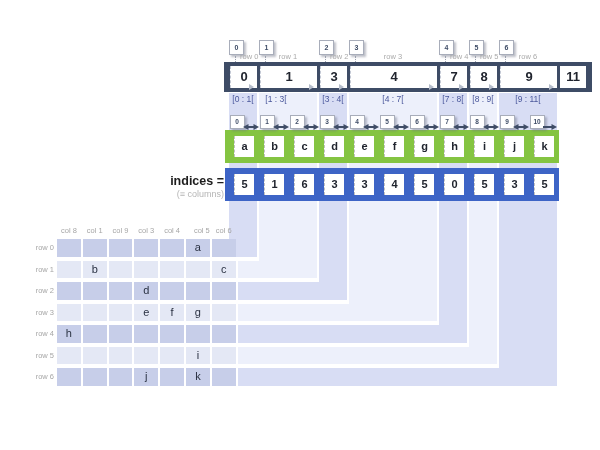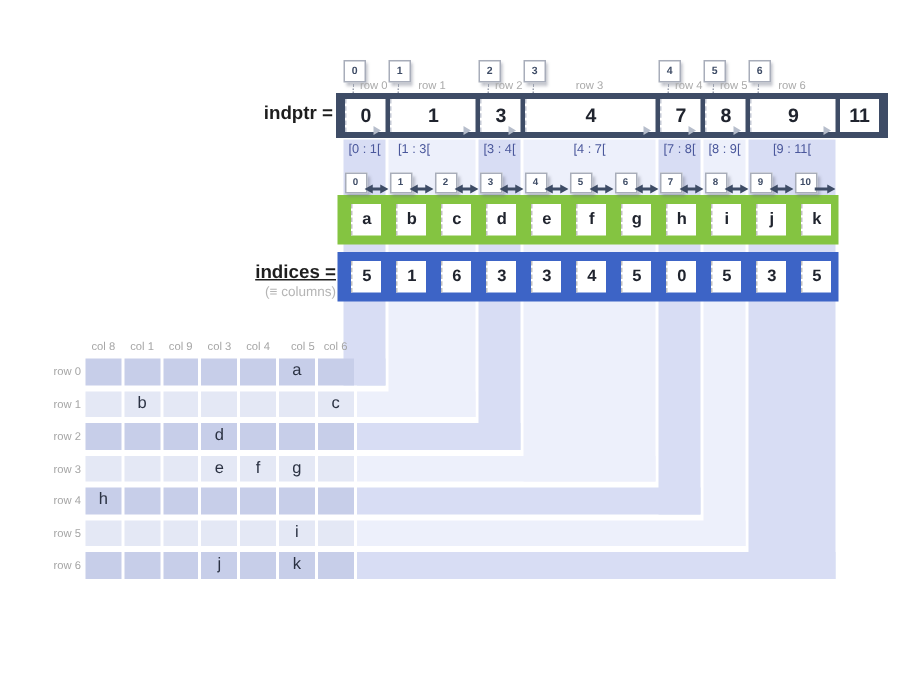--- a/index.html
+++ b/index.html
@@ -238,16 +238,15 @@
       <div style="position: absolute; left: 324px; top: 174px; width: 19px; height: 21px; background: rgb(255, 255, 255); border-left: 1px dashed rgb(192, 192, 192); font-size: 11px; font-weight: 600; color: rgb(32, 36, 46); text-align: center; line-height: 21px;">3</div>
       <div style="position: absolute; left: 354px; top: 174px; width: 19px; height: 21px; background: rgb(255, 255, 255); border-left: 1px dashed rgb(192, 192, 192); font-size: 11px; font-weight: 600; color: rgb(32, 36, 46); text-align: center; line-height: 21px;">3</div>
       <div style="position: absolute; left: 384px; top: 174px; width: 19px; height: 21px; background: rgb(255, 255, 255); border-left: 1px dashed rgb(192, 192, 192); font-size: 11px; font-weight: 600; color: rgb(32, 36, 46); text-align: center; line-height: 21px;">4</div>
       <div style="position: absolute; left: 414px; top: 174px; width: 19px; height: 21px; background: rgb(255, 255, 255); border-left: 1px dashed rgb(192, 192, 192); font-size: 11px; font-weight: 600; color: rgb(32, 36, 46); text-align: center; line-height: 21px;">5</div>
       <div style="position: absolute; left: 444px; top: 174px; width: 19px; height: 21px; background: rgb(255, 255, 255); border-left: 1px dashed rgb(192, 192, 192); font-size: 11px; font-weight: 600; color: rgb(32, 36, 46); text-align: center; line-height: 21px;">0</div>
       <div style="position: absolute; left: 474px; top: 174px; width: 19px; height: 21px; background: rgb(255, 255, 255); border-left: 1px dashed rgb(192, 192, 192); font-size: 11px; font-weight: 600; color: rgb(32, 36, 46); text-align: center; line-height: 21px;">5</div>
       <div style="position: absolute; left: 504px; top: 174px; width: 19px; height: 21px; background: rgb(255, 255, 255); border-left: 1px dashed rgb(192, 192, 192); font-size: 11px; font-weight: 600; color: rgb(32, 36, 46); text-align: center; line-height: 21px;">3</div>
       <div style="position: absolute; left: 534px; top: 174px; width: 19px; height: 21px; background: rgb(255, 255, 255); border-left: 1px dashed rgb(192, 192, 192); font-size: 11px; font-weight: 600; color: rgb(32, 36, 46); text-align: center; line-height: 21px;">5</div>
     </div>
 
-  <div class="lbl" style="left:112px;top:68px;width:110px;">indptr =</div>
-  <div class="lbl" style="left:112px;top:174px;width:112px;text-decoration:underline;">indices =</div>
+  <div class="lbl" style="left:112px;top:174px;width:112px;">indices =</div>
   <div class="sublbl" style="left:112px;top:189px;width:112px;">(≡ columns)</div>
 </div>
 
 </body></html>

